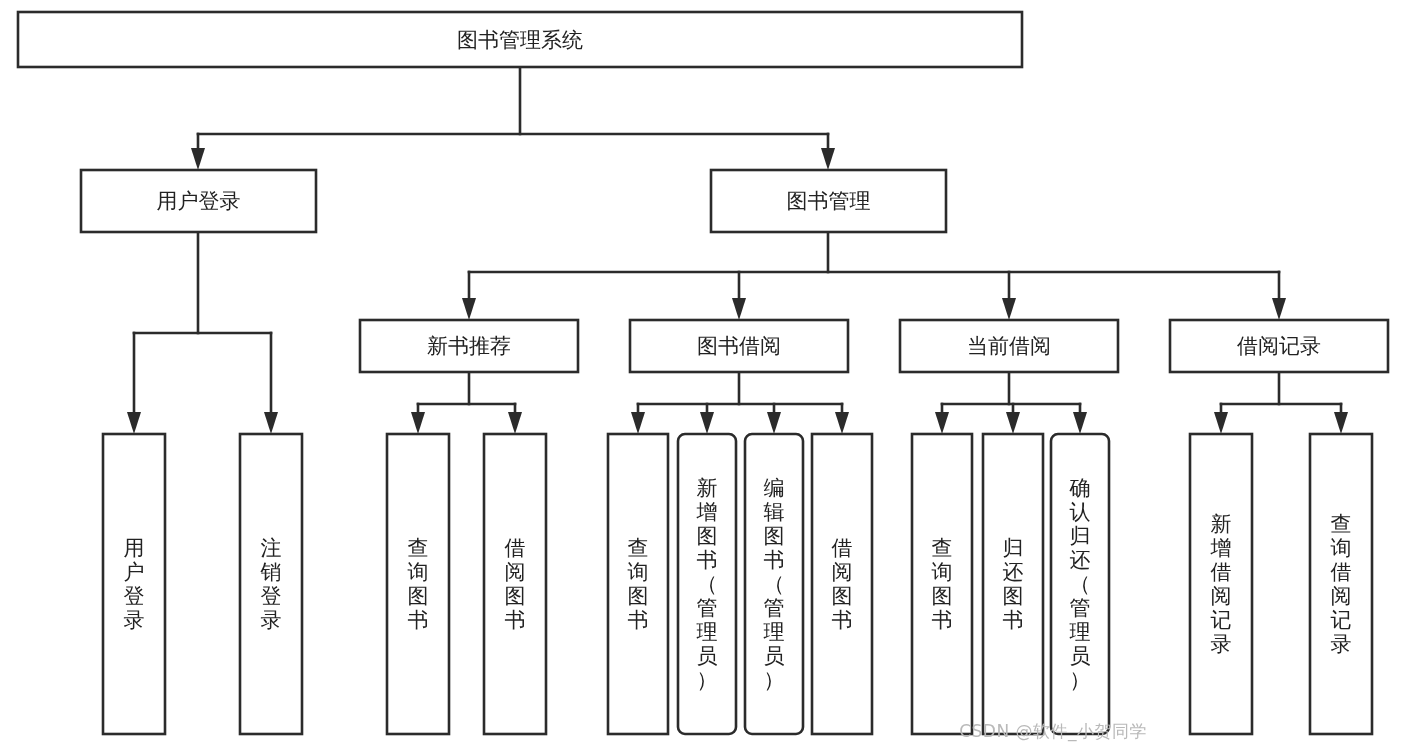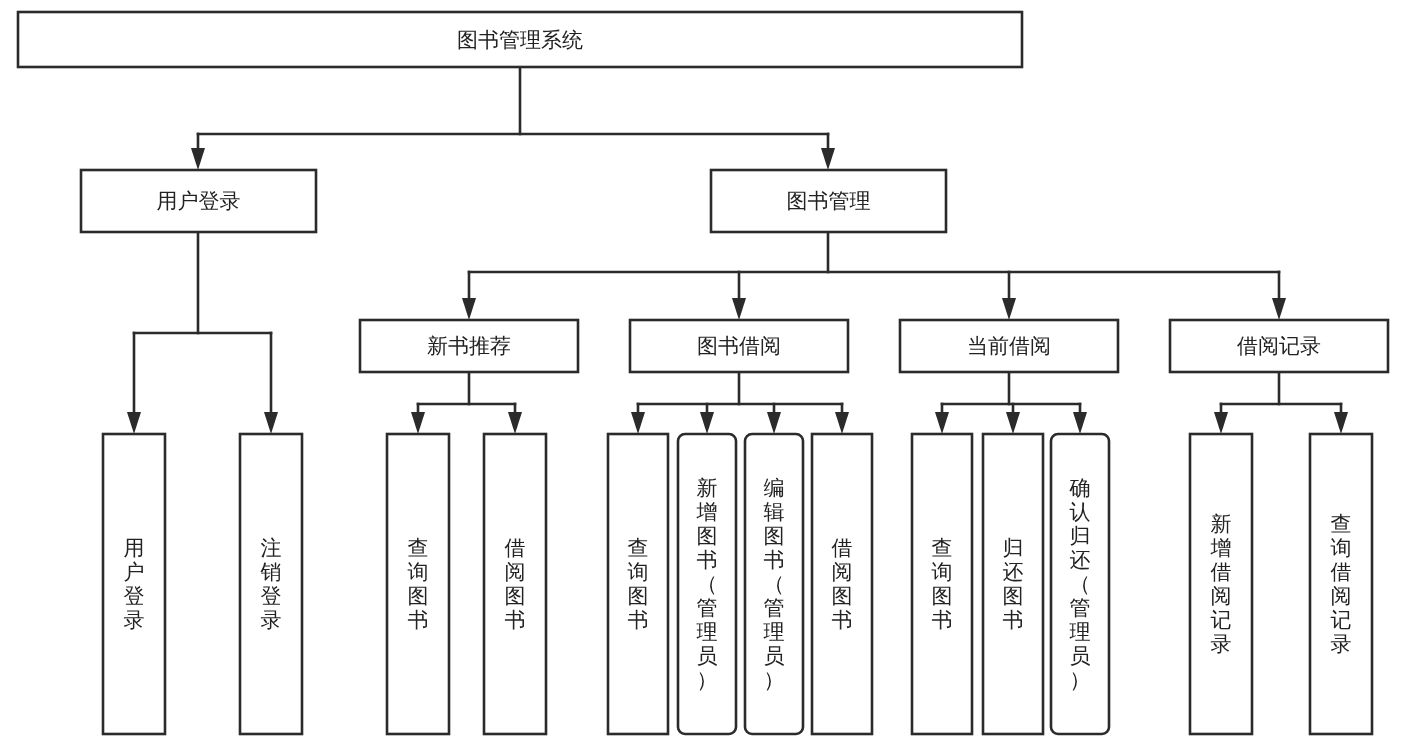--- a/index.html
+++ b/index.html
@@ -204,13 +204,14 @@
         <g>
           <rect x="1190" y="434" width="62" height="300" rx="0" ry="0" class="node-box"></rect>
           <text x="1221" y="531.2" class="leaf-char"><tspan x="1221" dy="0">新</tspan><tspan x="1221" dy="24">增</tspan><tspan x="1221" dy="24">借</tspan><tspan x="1221" dy="24">阅</tspan><tspan x="1221" dy="24">记</tspan><tspan x="1221" dy="24">录</tspan></text>
         </g>
         <g>
           <rect x="1310" y="434" width="62" height="300" rx="0" ry="0" class="node-box"></rect>
           <text x="1341" y="531.2" class="leaf-char"><tspan x="1341" dy="0">查</tspan><tspan x="1341" dy="24">询</tspan><tspan x="1341" dy="24">借</tspan><tspan x="1341" dy="24">阅</tspan><tspan x="1341" dy="24">记</tspan><tspan x="1341" dy="24">录</tspan></text>
         </g>
       </g>
   </svg>
+  <div class="watermark-text">CSDN @软件_小贺同学</div>
 </div>
 
 </body></html>

